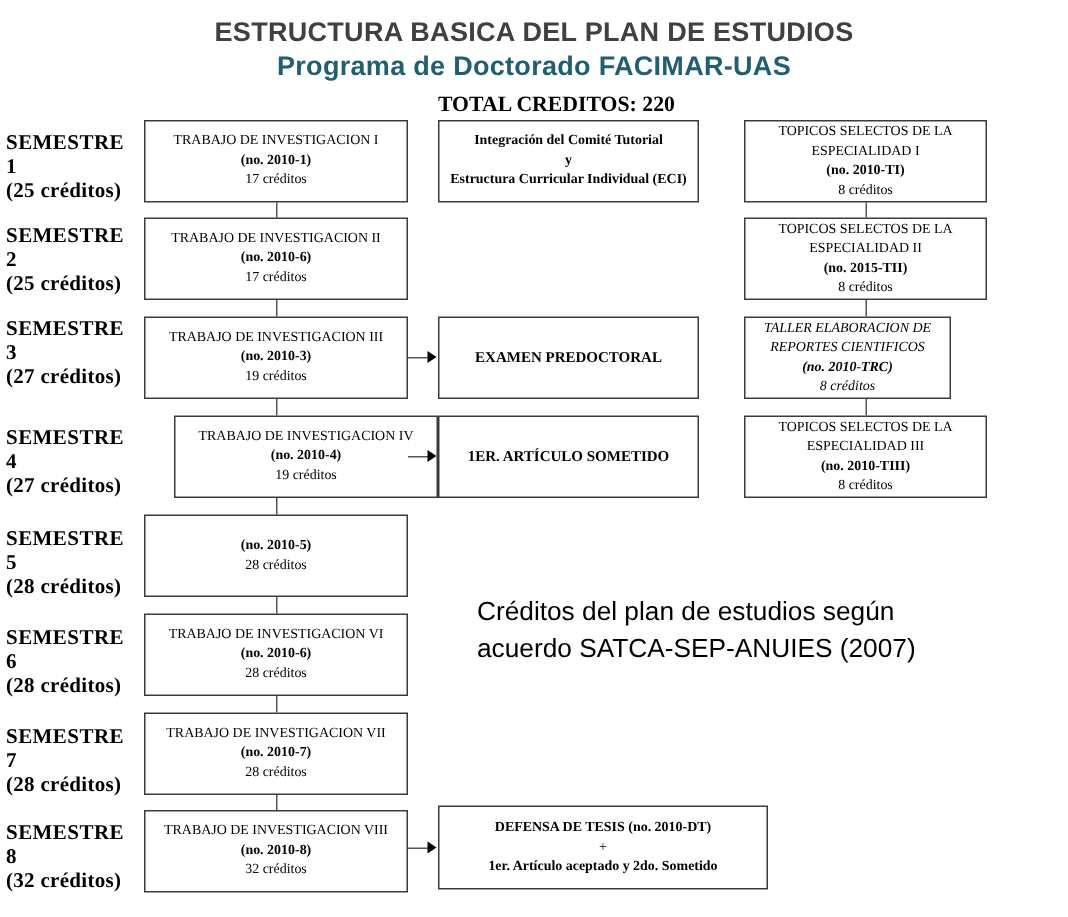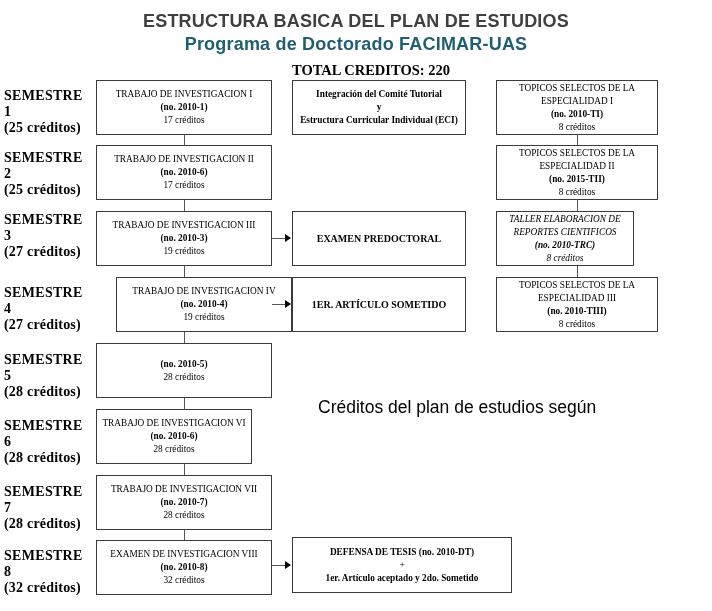--- a/index.html
+++ b/index.html
@@ -184,32 +184,32 @@
 </div>
 <div class="box" style="left:96px; top:277px; width:176px; height:55px;margin-left:20px;">
   <span class="ln">TRABAJO DE INVESTIGACION IV</span>
   <span class="ln b">(no. 2010-4)</span>
   <span class="ln">19 créditos</span>
 </div>
 <div class="box" style="left:96px; top:343px; width:176px; height:55px;">
   <span class="ln b">(no. 2010-5)</span>
   <span class="ln">28 créditos</span>
 </div>
-<div class="box" style="left:96px; top:409px; width:156px; height:55px;">
+<div class="box" style="left:96px; top:409px; width:176px; height:55px;">
   <span class="ln">TRABAJO DE INVESTIGACION VI</span>
   <span class="ln b">(no. 2010-6)</span>
   <span class="ln">28 créditos</span>
 </div>
 <div class="box" style="left:96px; top:475px; width:176px; height:55px;">
   <span class="ln">TRABAJO DE INVESTIGACION VII</span>
   <span class="ln b">(no. 2010-7)</span>
   <span class="ln">28 créditos</span>
 </div>
 <div class="box" style="left:96px; top:540px; width:176px; height:55px;">
-  <span class="ln">EXAMEN DE INVESTIGACION VIII</span>
+  <span class="ln">TRABAJO DE INVESTIGACION VIII</span>
   <span class="ln b">(no. 2010-8)</span>
   <span class="ln">32 créditos</span>
 </div>
 
 <div class="vline" style="left:184px; top:135px; height:10px;"></div>
 <div class="vline" style="left:184px; top:200px; height:11px;"></div>
 <div class="vline" style="left:184px; top:266px; height:11px;"></div>
 <div class="vline" style="left:184px; top:332px; height:11px;"></div>
 <div class="vline" style="left:184px; top:398px; height:11px;"></div>
 <div class="vline" style="left:184px; top:464px; height:11px;"></div>
@@ -268,13 +268,14 @@
   <span class="ln b">(no. 2010-TIII)</span>
   <span class="ln">8 créditos</span>
 </div>
 
 <div class="vline" style="left:577px; top:135px; height:10px;"></div>
 <div class="vline" style="left:577px; top:200px; height:11px;"></div>
 <div class="vline" style="left:577px; top:266px; height:11px;"></div>
 
 <div id="satca-note">
   <span>Créditos del plan de estudios según</span>
+  <span>acuerdo SATCA-SEP-ANUIES (2007)</span>
 </div>
 
 </body></html>

